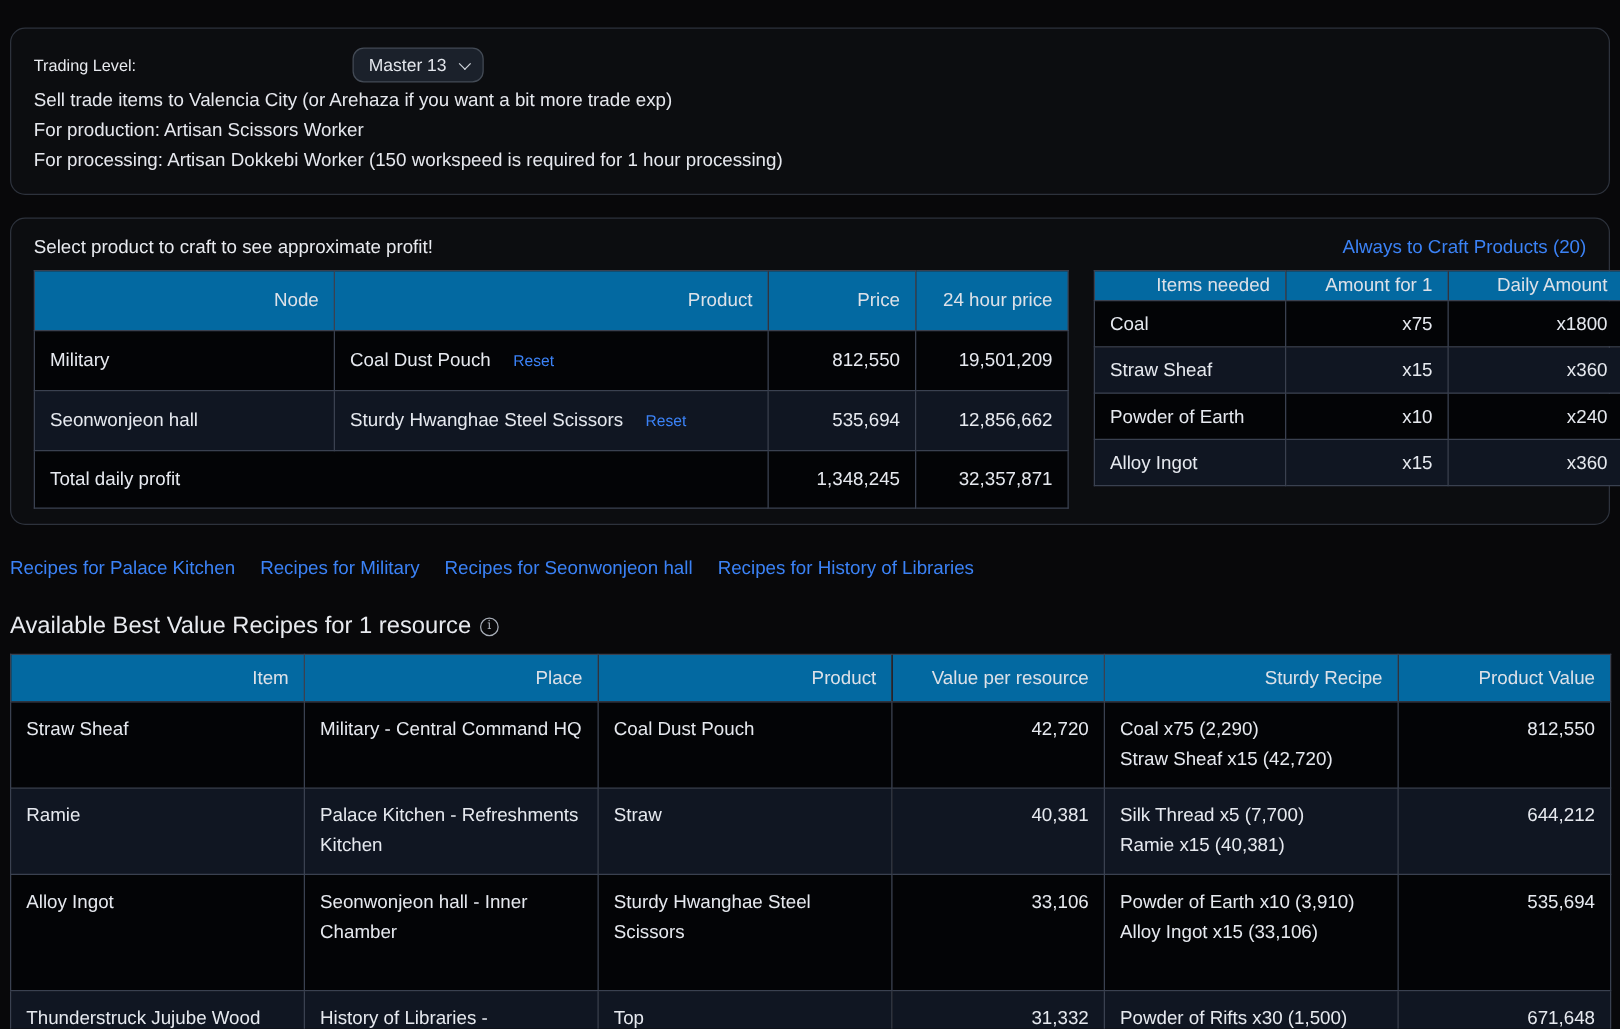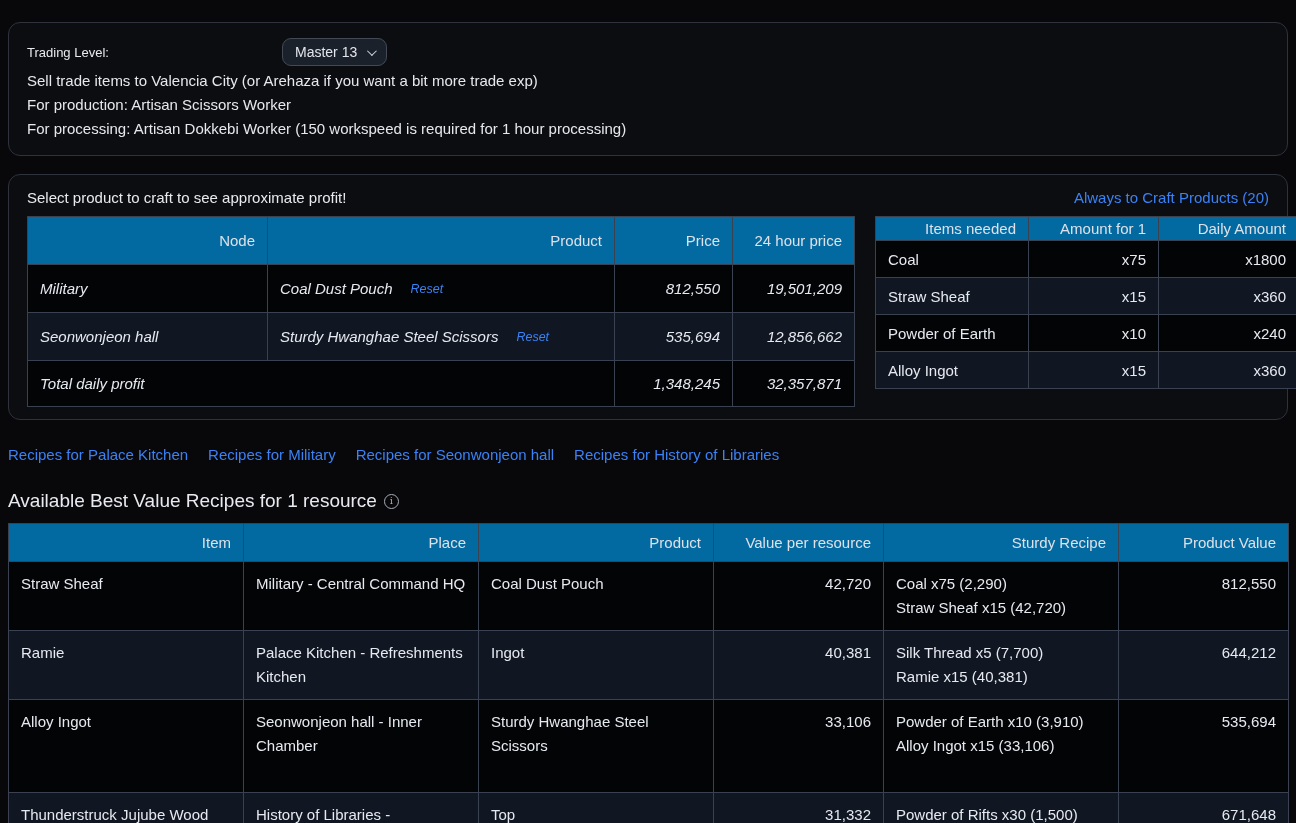--- a/index.html
+++ b/index.html
@@ -45,21 +45,21 @@
     border:1px solid #3a4150; font-weight:400; text-align:left;
     font-size:15px; color:#e6e9ef; overflow:hidden;
   }
   table.tbl thead th { background:#0369a1; color:#dde1e8;text-align:right; }
   tr.r-dark  td { background:#030406; }
   tr.r-alt   td { background:#101622; }
 
   
   .profit-tbl { width:827px; margin-left:8px; }
   .profit-tbl th { padding:15px 12px; }
-  .profit-tbl td { padding:15px 12px;font-style:italic; }
+  .profit-tbl td { padding:15px 12px; }
   .profit-tbl .num { text-align:right; }
   .product-cell { display:flex; align-items:center; gap:18px; }
   a.reset-link { color:#3b82f6; font-size:12.5px; text-decoration:none; cursor:pointer; }
   tr.total-row td { background:#030406; padding:14px 12px; }
   .total-label { font-weight:700; }
 
   
   .items-tbl { width:423px; }
   .items-tbl th { padding:3px 12px; }
   .items-tbl td { padding:9.5px 12px; }
@@ -237,21 +237,21 @@
         <td class="num">42,720</td>
         <td>
           <div class="recipe-line">Coal x75 (2,290)</div>
           <div class="recipe-line">Straw Sheaf x15 (42,720)</div>
         </td>
         <td class="num">812,550</td>
       </tr>
       <tr class="r-alt">
         <td>Ramie</td>
         <td>Palace Kitchen - Refreshments Kitchen</td>
-        <td>Ingot</td>
+        <td>Straw</td>
         <td class="num">40,381</td>
         <td>
           <div class="recipe-line">Silk Thread x5 (7,700)</div>
           <div class="recipe-line">Ramie x15 (40,381)</div>
         </td>
         <td class="num">644,212</td>
       </tr>
       <tr class="r-dark">
         <td>Alloy Ingot</td>
         <td>Seonwonjeon hall - Inner Chamber</td>

